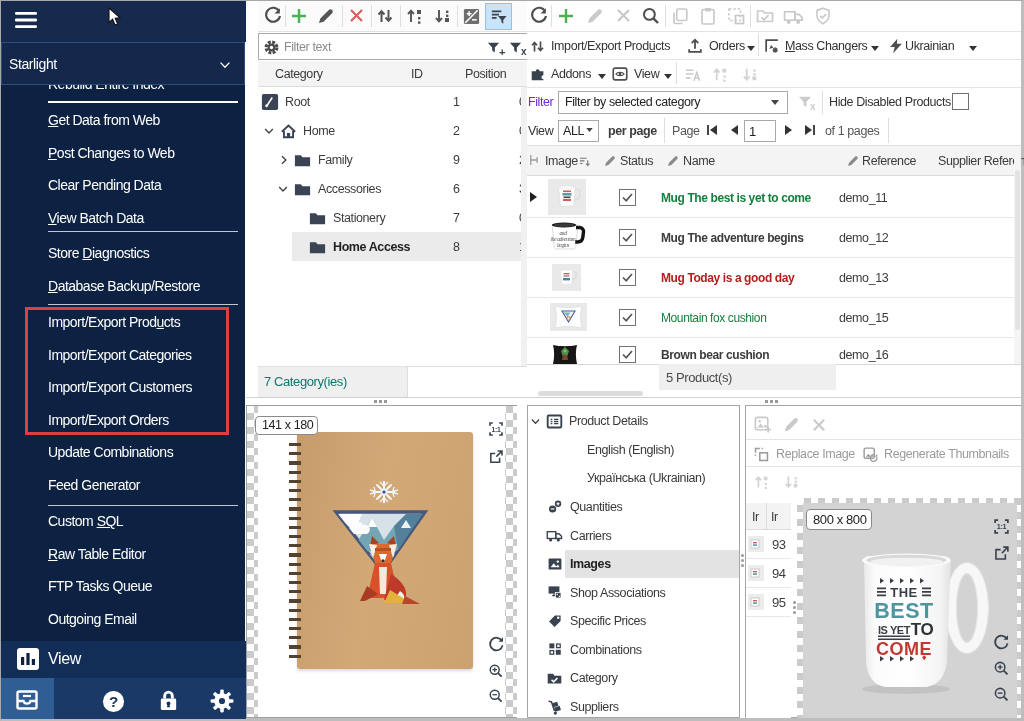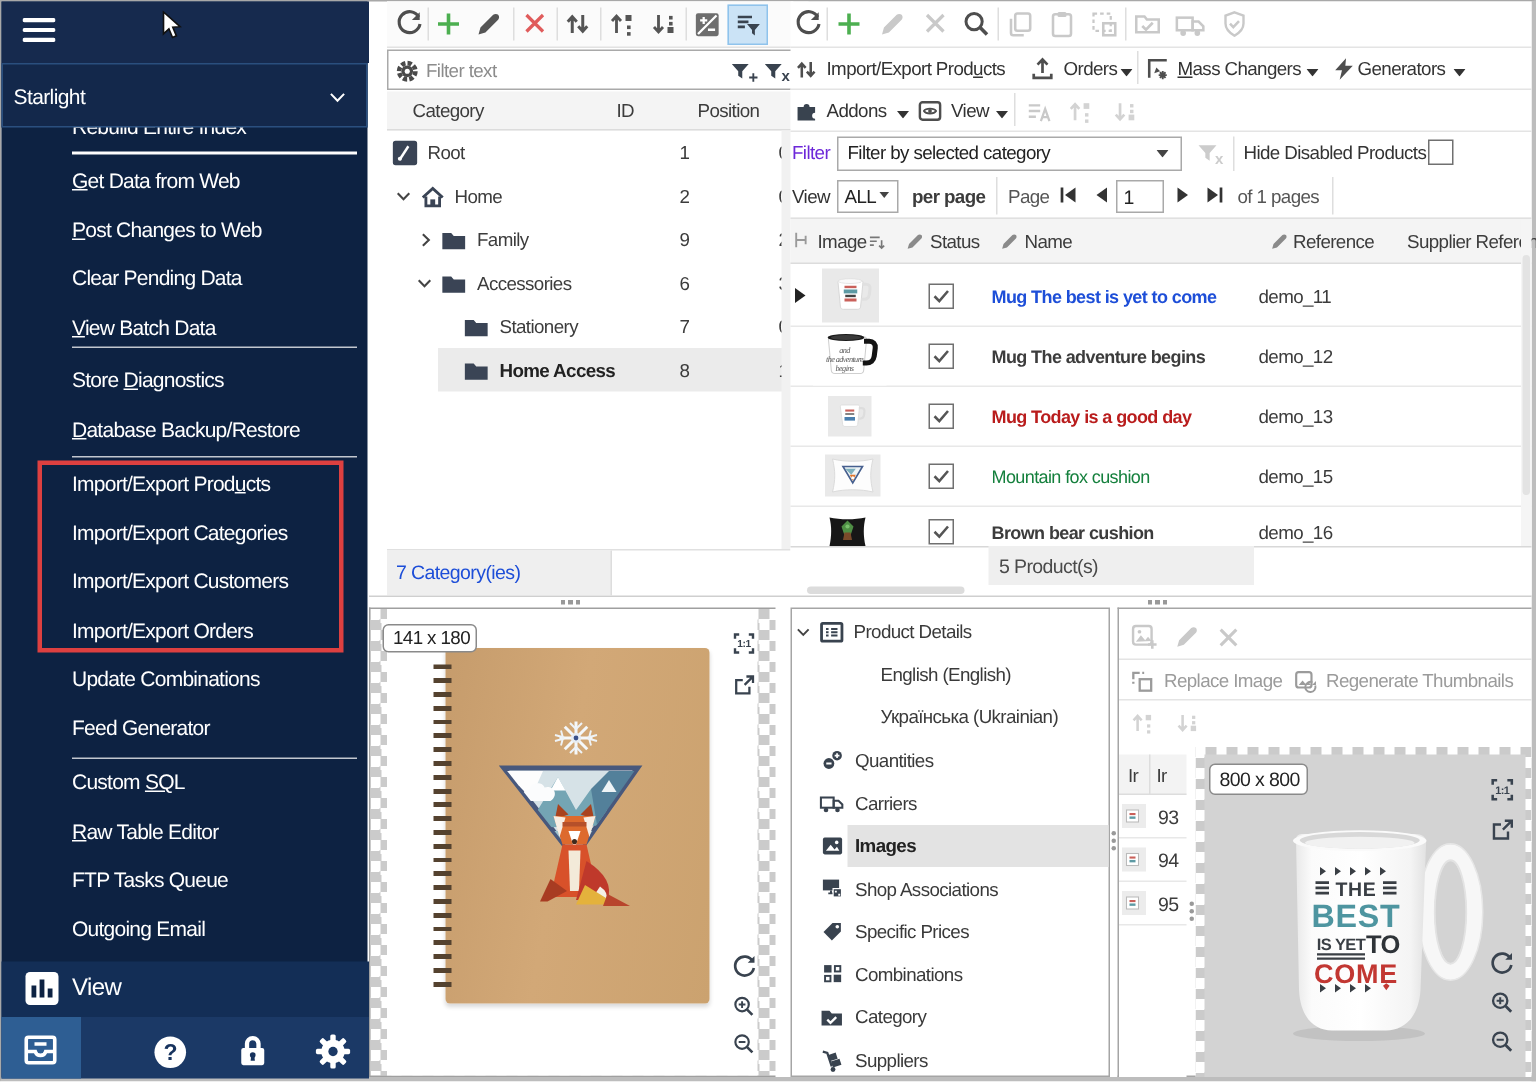--- a/index.html
+++ b/index.html
@@ -437,21 +437,21 @@
       <use href="#folder"></use>
     </svg>
   <div class="t" style="left:321px;top:240px;font-size:12.5px;color:#222;font-weight:bold">Home Access</div>
   <div class="t" style="left:441px;top:240px;font-size:12.5px;color:#3c3c3c">8</div>
   <div class="t" style="left:507px;top:240px;font-size:12.5px;color:#3c3c3c">1</div>
 
   <div class="a" style="left:509px;top:87px;width:8px;height:279px;background:#f1f1f1"></div>
 
   <div class="a" style="left:246px;top:366px;width:271px;height:31px;background:#fff;border-top:1px solid #e0e0e0"></div>
   <div class="a" style="left:246px;top:367px;width:150px;height:30px;background:#efefef;border-right:1px solid #ddd"></div>
-  <div class="t" style="left:252px;top:374px;font-size:13px;color:#1d4ed8">7 Category(ies)</div>
+  <div class="t" style="left:252px;top:374px;font-size:13px;color:#0f766e">7 Category(ies)</div>
 
   <div class="a" style="left:517px;top:1px;width:10px;height:396px;background:#f3f3f3"></div>
   <div class="a" style="left:520px;top:355px;width:4px;height:4px;background:#999;border-radius:50%"></div>
   <div class="a" style="left:520px;top:361px;width:4px;height:4px;background:#999;border-radius:50%"></div>
   <div class="a" style="left:520px;top:367px;width:4px;height:4px;background:#999;border-radius:50%"></div>
 </div>
 
 <div id="prod" class="a" style="left:0;top:0;width:1024px;height:721px">
   <div class="a" style="left:527px;top:1px;width:494px;height:396px;background:#fff"></div>
 
@@ -509,21 +509,21 @@
   <svg class="ic" style="left:763px;top:37px;color:#4e4e4e" width="18" height="18">
       <use href="#masschg"></use>
     </svg>
   <div class="t" style="left:785px;top:39px;font-size:12.5px;color:#333"><u>M</u>ass Changers</div>
   <svg class="ic" style="left:871px;top:46px" width="8" height="5" viewBox="0 0 8 5">
       <path d="M0 0h8L4 5z" fill="#333"></path>
     </svg>
   <svg class="ic" style="left:887px;top:37px;color:#4e4e4e" width="18" height="18">
       <use href="#bolt"></use>
     </svg>
-  <div class="t" style="left:905px;top:39px;font-size:12.5px;color:#333">Generators</div>
+  <div class="t" style="left:905px;top:39px;font-size:12.5px;color:#333">Ukrainian</div>
   <svg class="ic" style="left:969px;top:46px" width="8" height="5" viewBox="0 0 8 5">
       <path d="M0 0h8L4 5z" fill="#333"></path>
     </svg>
 
   <div class="hsep" style="left:527px;top:87px;width:494px"></div>
   <svg class="ic" style="left:529px;top:65px;color:#39434f" width="18" height="18">
       <use href="#puzzle"></use>
     </svg>
   <div class="t" style="left:551px;top:67px;font-size:12.5px;color:#333">Addons</div>
   <svg class="ic" style="left:598px;top:74px" width="8" height="5" viewBox="0 0 8 5">
@@ -691,21 +691,21 @@
       <svg width="15" height="15" viewBox="0 0 15 15">
         <path d="M3 7.5 6.2 10.8 12 4" fill="none" stroke="#555" stroke-width="1.7"></path>
       </svg>
     </div>
   <div class="cbx" style="left:619px;top:346px">
       <svg width="15" height="15" viewBox="0 0 15 15">
         <path d="M3 7.5 6.2 10.8 12 4" fill="none" stroke="#555" stroke-width="1.7"></path>
       </svg>
     </div>
 
-  <div class="t" style="left:661px;top:191px;font-size:12px;font-weight:bold;color:#1d4ed8">Mug The best is yet to come</div>
+  <div class="t" style="left:661px;top:191px;font-size:12px;font-weight:bold;color:#15803d">Mug The best is yet to come</div>
   <div class="t" style="left:839px;top:191px;font-size:12.5px;color:#3c3c3c">demo_11</div>
   <div class="t" style="left:661px;top:231px;font-size:12px;font-weight:bold;color:#3c3c3c">Mug The adventure begins</div>
   <div class="t" style="left:839px;top:231px;font-size:12.5px;color:#3c3c3c">demo_12</div>
   <div class="t" style="left:661px;top:271px;font-size:12px;font-weight:bold;color:#b91c1c">Mug Today is a good day</div>
   <div class="t" style="left:839px;top:271px;font-size:12.5px;color:#3c3c3c">demo_13</div>
   <div class="t" style="left:661px;top:311px;font-size:12px;font-weight:normal;color:#15803d">Mountain fox cushion</div>
   <div class="t" style="left:839px;top:311px;font-size:12.5px;color:#3c3c3c">demo_15</div>
   <div class="t" style="left:661px;top:348px;font-size:12px;font-weight:bold;color:#3c3c3c">Brown bear cushion</div>
   <div class="t" style="left:839px;top:348px;font-size:12.5px;color:#3c3c3c">demo_16</div>
   <div class="a" style="left:1014px;top:147px;width:7px;height:217px;background:#f5f5f5"></div>

